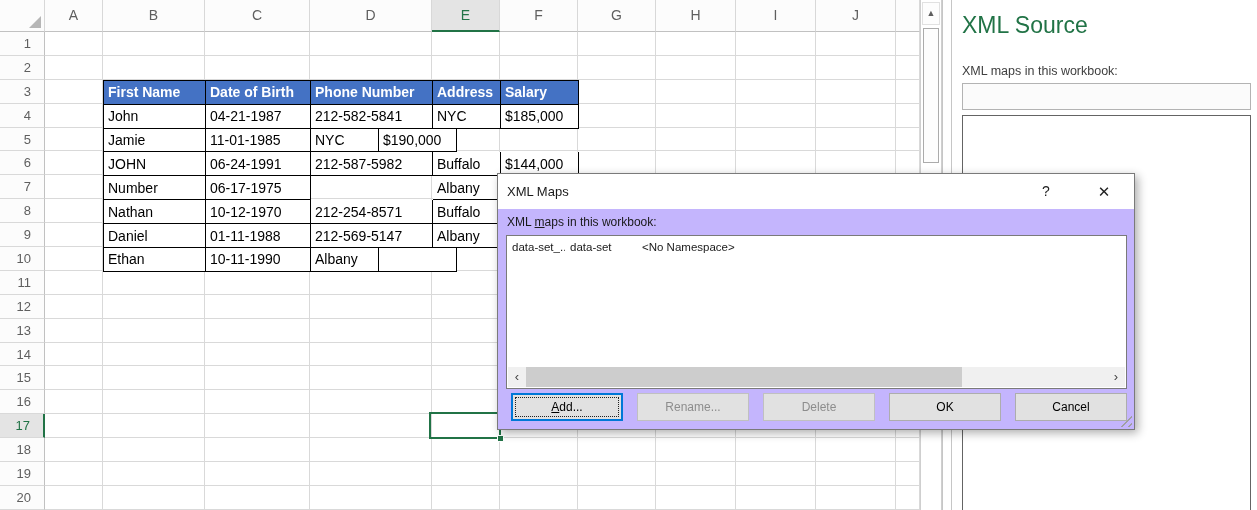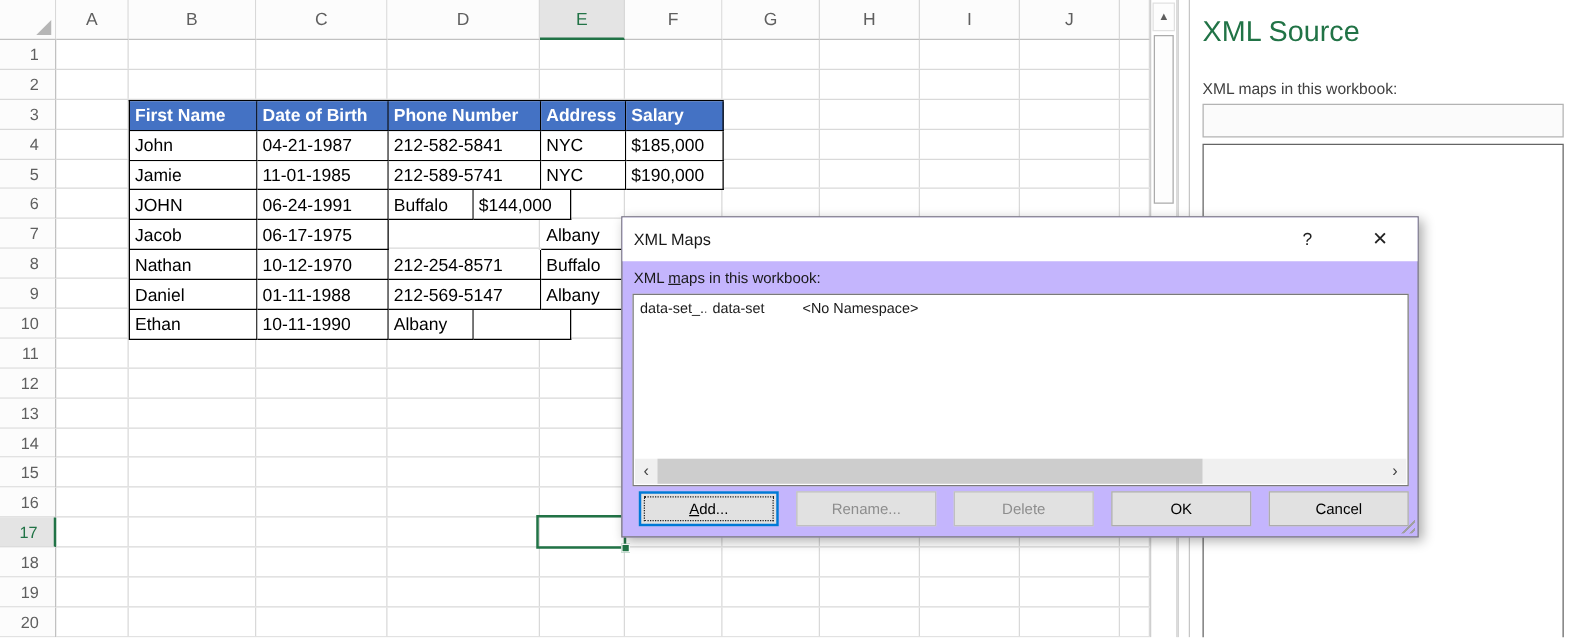--- a/index.html
+++ b/index.html
@@ -398,32 +398,32 @@
         <div class="trow">
           <div class="tcell" style="width: 102px;">John</div>
           <div class="tcell" style="width: 105px;">04-21-1987</div>
           <div class="tcell" style="width: 122px;">212-582-5841</div>
           <div class="tcell" style="width: 68px;">NYC</div>
           <div class="tcell" style="width: 78px;">$185,000</div>
         </div>
         <div class="trow">
           <div class="tcell" style="width: 102px;">Jamie</div>
           <div class="tcell" style="width: 105px;">11-01-1985</div>
-          <div class="tcell" style="width: 122px;">212-589-5741</div>
           <div class="tcell" style="width: 68px;">NYC</div>
           <div class="tcell" style="width: 78px;">$190,000</div>
         </div>
         <div class="trow">
           <div class="tcell" style="width: 102px;">JOHN</div>
           <div class="tcell" style="width: 105px;">06-24-1991</div>
+          <div class="tcell" style="width: 122px;">212-587-5982</div>
           <div class="tcell" style="width: 68px;">Buffalo</div>
           <div class="tcell" style="width: 78px;">$144,000</div>
         </div>
         <div class="trow">
-          <div class="tcell" style="width: 102px;">Jacob</div>
+          <div class="tcell" style="width: 102px;">Number</div>
           <div class="tcell" style="width: 105px;">06-17-1975</div>
           <div class="tcell" style="width: 122px; margin-top: 32px;">213-569-5847</div>
           <div class="tcell" style="width: 68px;">Albany</div>
           <div class="tcell" style="width: 78px;"></div>
         </div>
         <div class="trow">
           <div class="tcell" style="width: 102px;">Nathan</div>
           <div class="tcell" style="width: 105px;">10-12-1970</div>
           <div class="tcell" style="width: 122px;">212-254-8571</div>
           <div class="tcell" style="width: 68px;">Buffalo</div>

